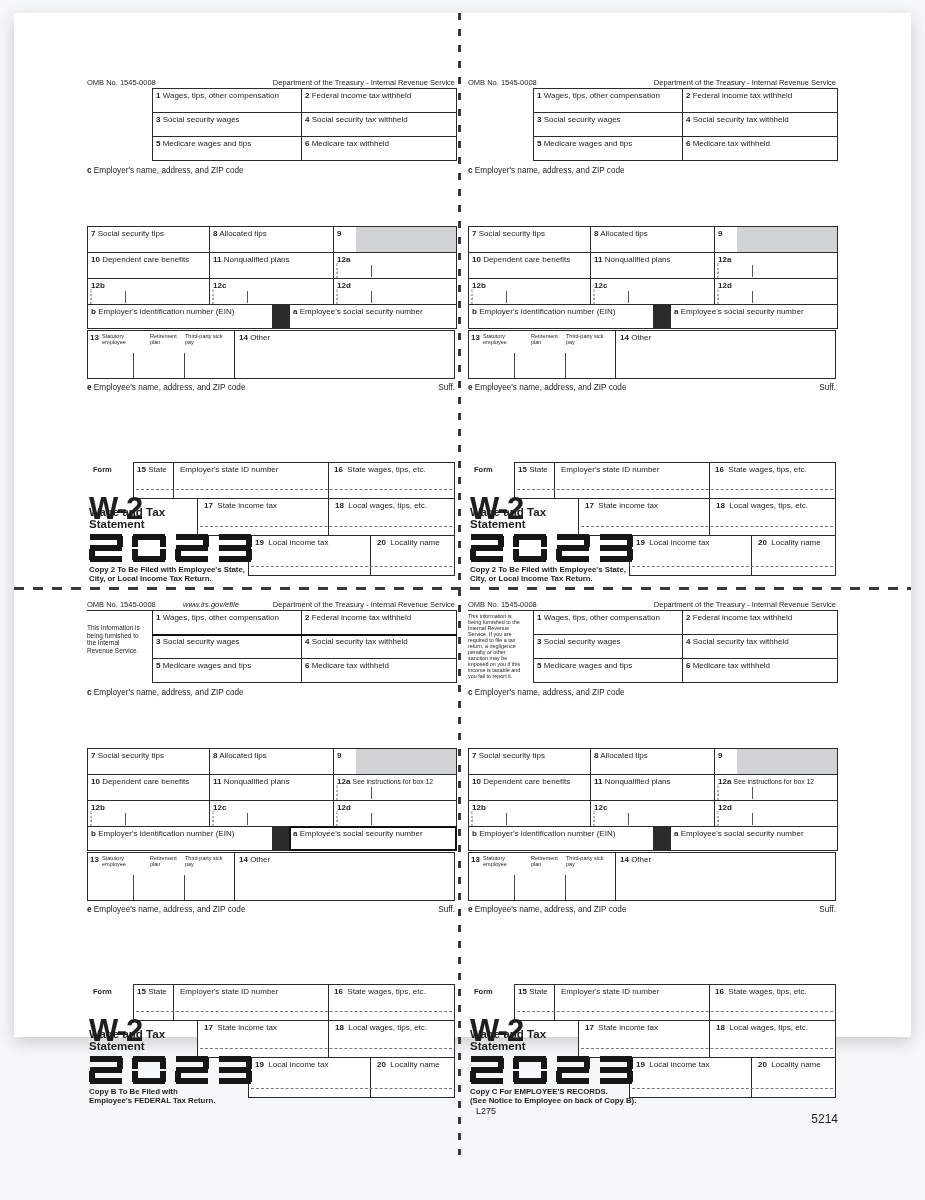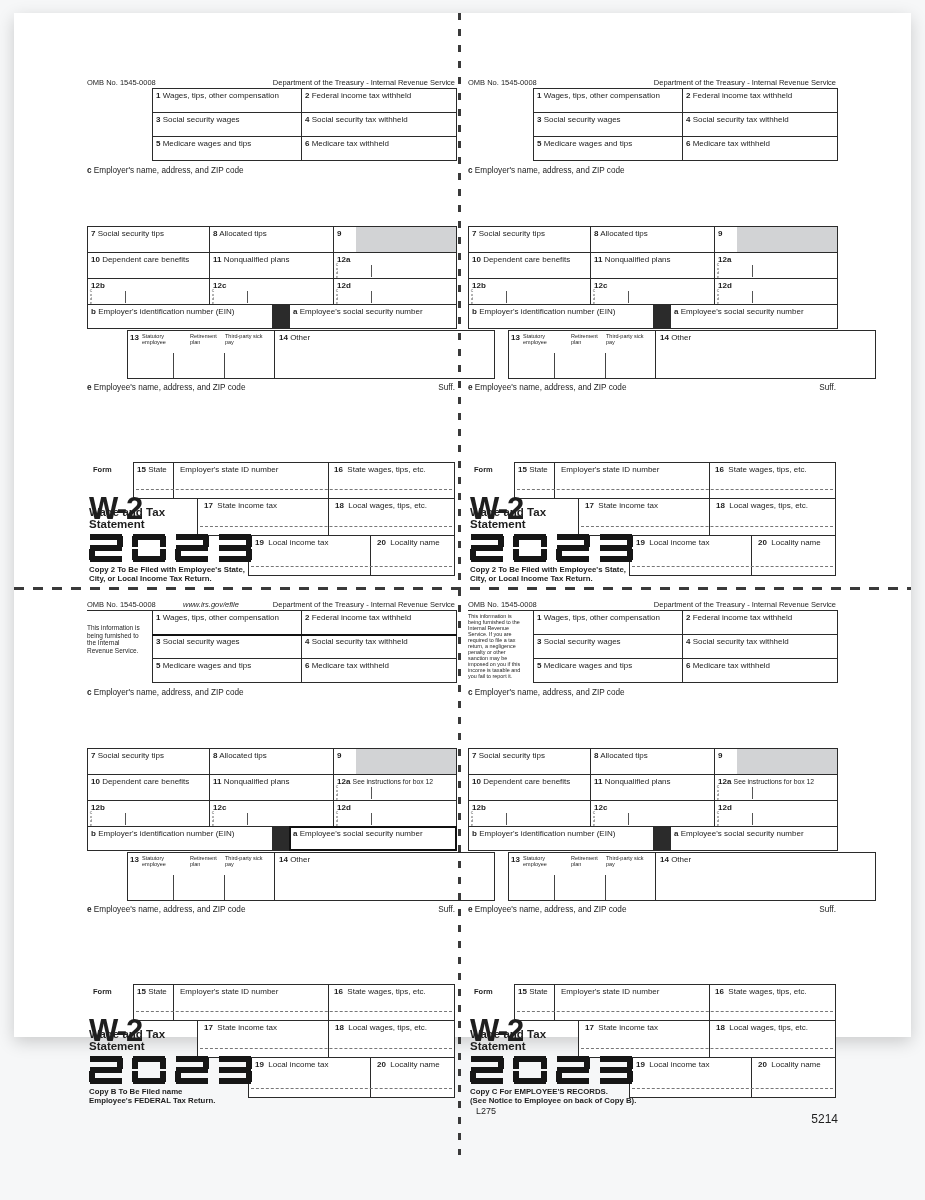--- a/index.html
+++ b/index.html
@@ -38,21 +38,21 @@
   .gridB .cell.shade{background:#d2d3d5;padding:0;}
   .chip{position:absolute;left:0;top:0;width:22px;height:100%;background:#fff;padding:2px 0 0 3px;box-sizing:border-box;}
   .codev{position:absolute;left:1px;top:10px;writing-mode:vertical-rl;text-orientation:upright;font-size:3.5px;letter-spacing:0;line-height:4px;color:#333;}
   .tick12{position:absolute;left:37px;top:12px;bottom:1px;width:1px;background:#555;}
   .note12{font-size:6.8px;font-weight:normal;}
 
   .rowBA{position:absolute;left:0;top:227px;width:368px;display:grid;grid-template-columns:184px 1fr;grid-auto-rows:23px;gap:18px;padding:0 1px 1px;background:#2b2b2b;}
   .rowBA .cell{background:#fff;padding:2px 3px;}
   .ssn-thick .cell-a{outline:2px solid #111;outline-offset:-1px;z-index:2;}
 
-  .row13{position:absolute;left:0;top:252px;width:368px;height:49px;border:1px solid #2b2b2b;box-sizing:border-box;margin-left:40px;}
+  .row13{position:absolute;left:0;top:252px;width:368px;height:49px;border:1px solid #2b2b2b;box-sizing:border-box;}
   .n13{position:absolute;left:2px;top:2px;font-weight:bold;}
   .cb{position:absolute;top:2px;width:38px;font-size:5.5px;line-height:6px;}
   .cb1{left:14px;} .cb2{left:62px;} .cb3{left:97px;}
   .tick13{position:absolute;top:22px;bottom:0;width:1px;background:#444;}
   .t13a{left:45px;} .t13b{left:96px;}
   .div14{position:absolute;left:146px;top:0;bottom:0;width:1px;background:#2b2b2b;}
   .lab14{position:absolute;left:151px;top:2px;}
 
   .rowc{position:absolute;border:1px solid #2b2b2b;box-sizing:border-box;background:#fff;}
   .rowC1{left:46px;top:384px;width:322px;height:37px;text-align:center;}
@@ -422,21 +422,21 @@
           </span>
           <span class="digit">
             <i class="seg seg-a on"></i>
             <i class="seg seg-b on"></i>
             <i class="seg seg-c on"></i>
             <i class="seg seg-d on"></i>
             <i class="seg seg-g on"></i>
           </span>
         </div>
     <div class="copy">
-          <div>Copy B To Be Filed name</div>
+          <div>Copy B To Be Filed with</div>
           <div>Employee's FEDERAL Tax Return.</div>
         </div>
     <div class="code-left"></div>
     <div class="code-right"></div>
   </div>
 </div>
   <div class="quad-slot slot-3">
   <div class="w2 has-rule long-note">
     <span class="omb">OMB No. 1545-0008</span>
     <span class="efile"></span>

